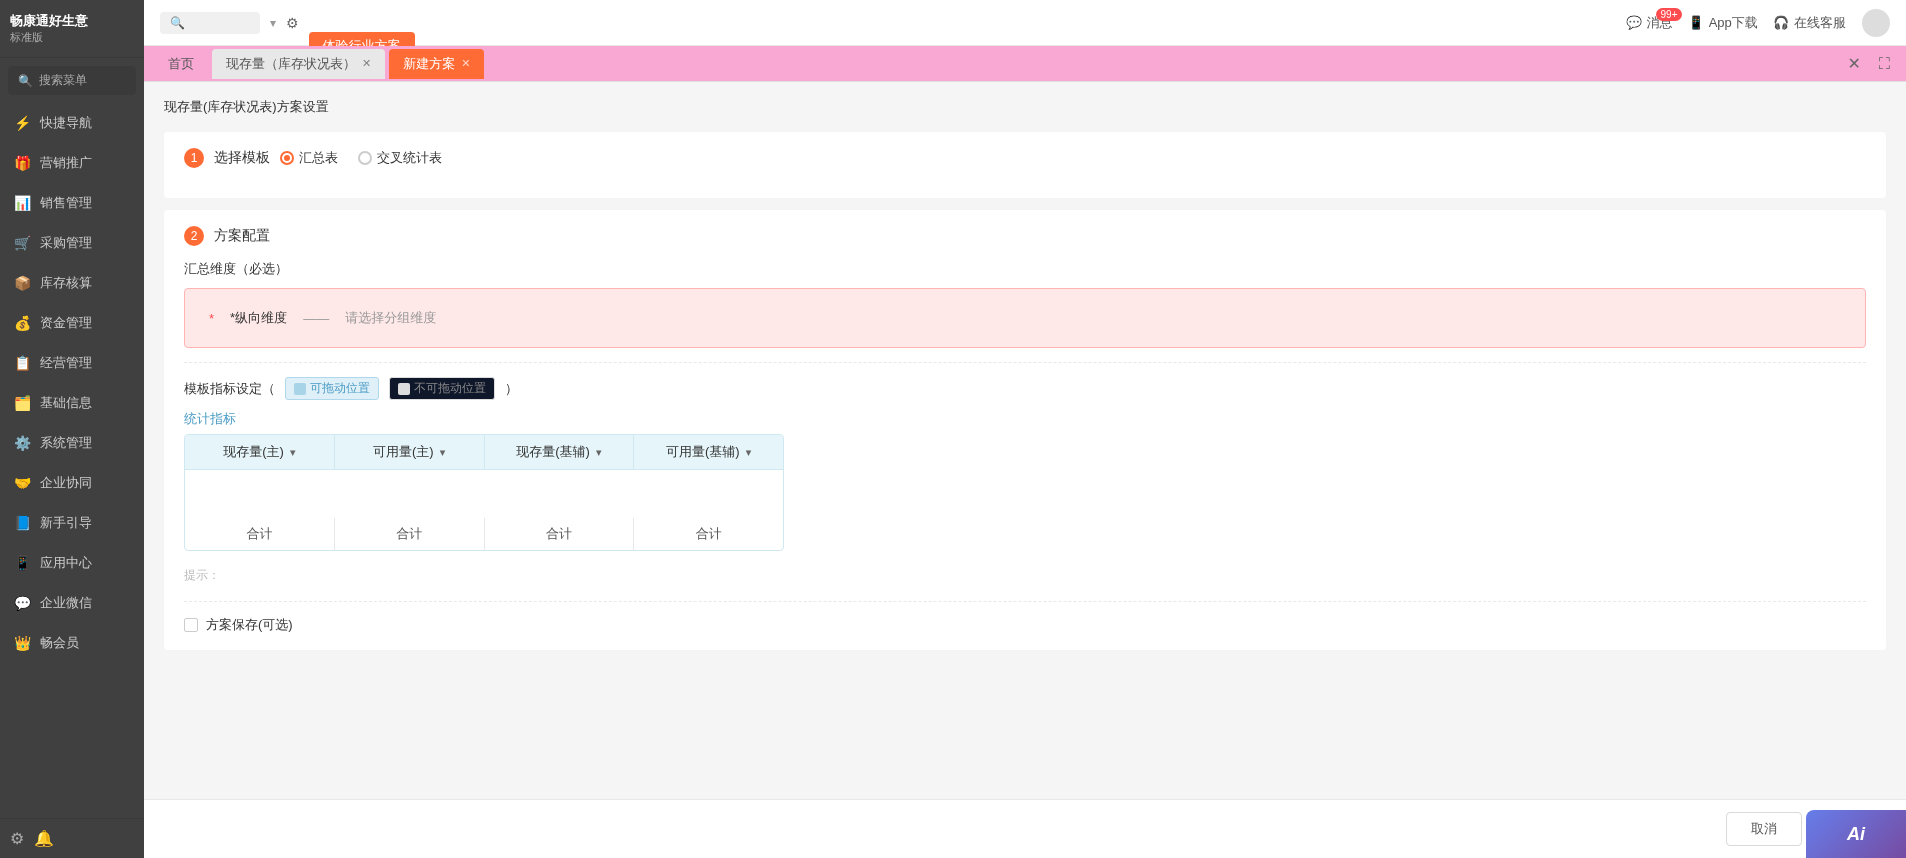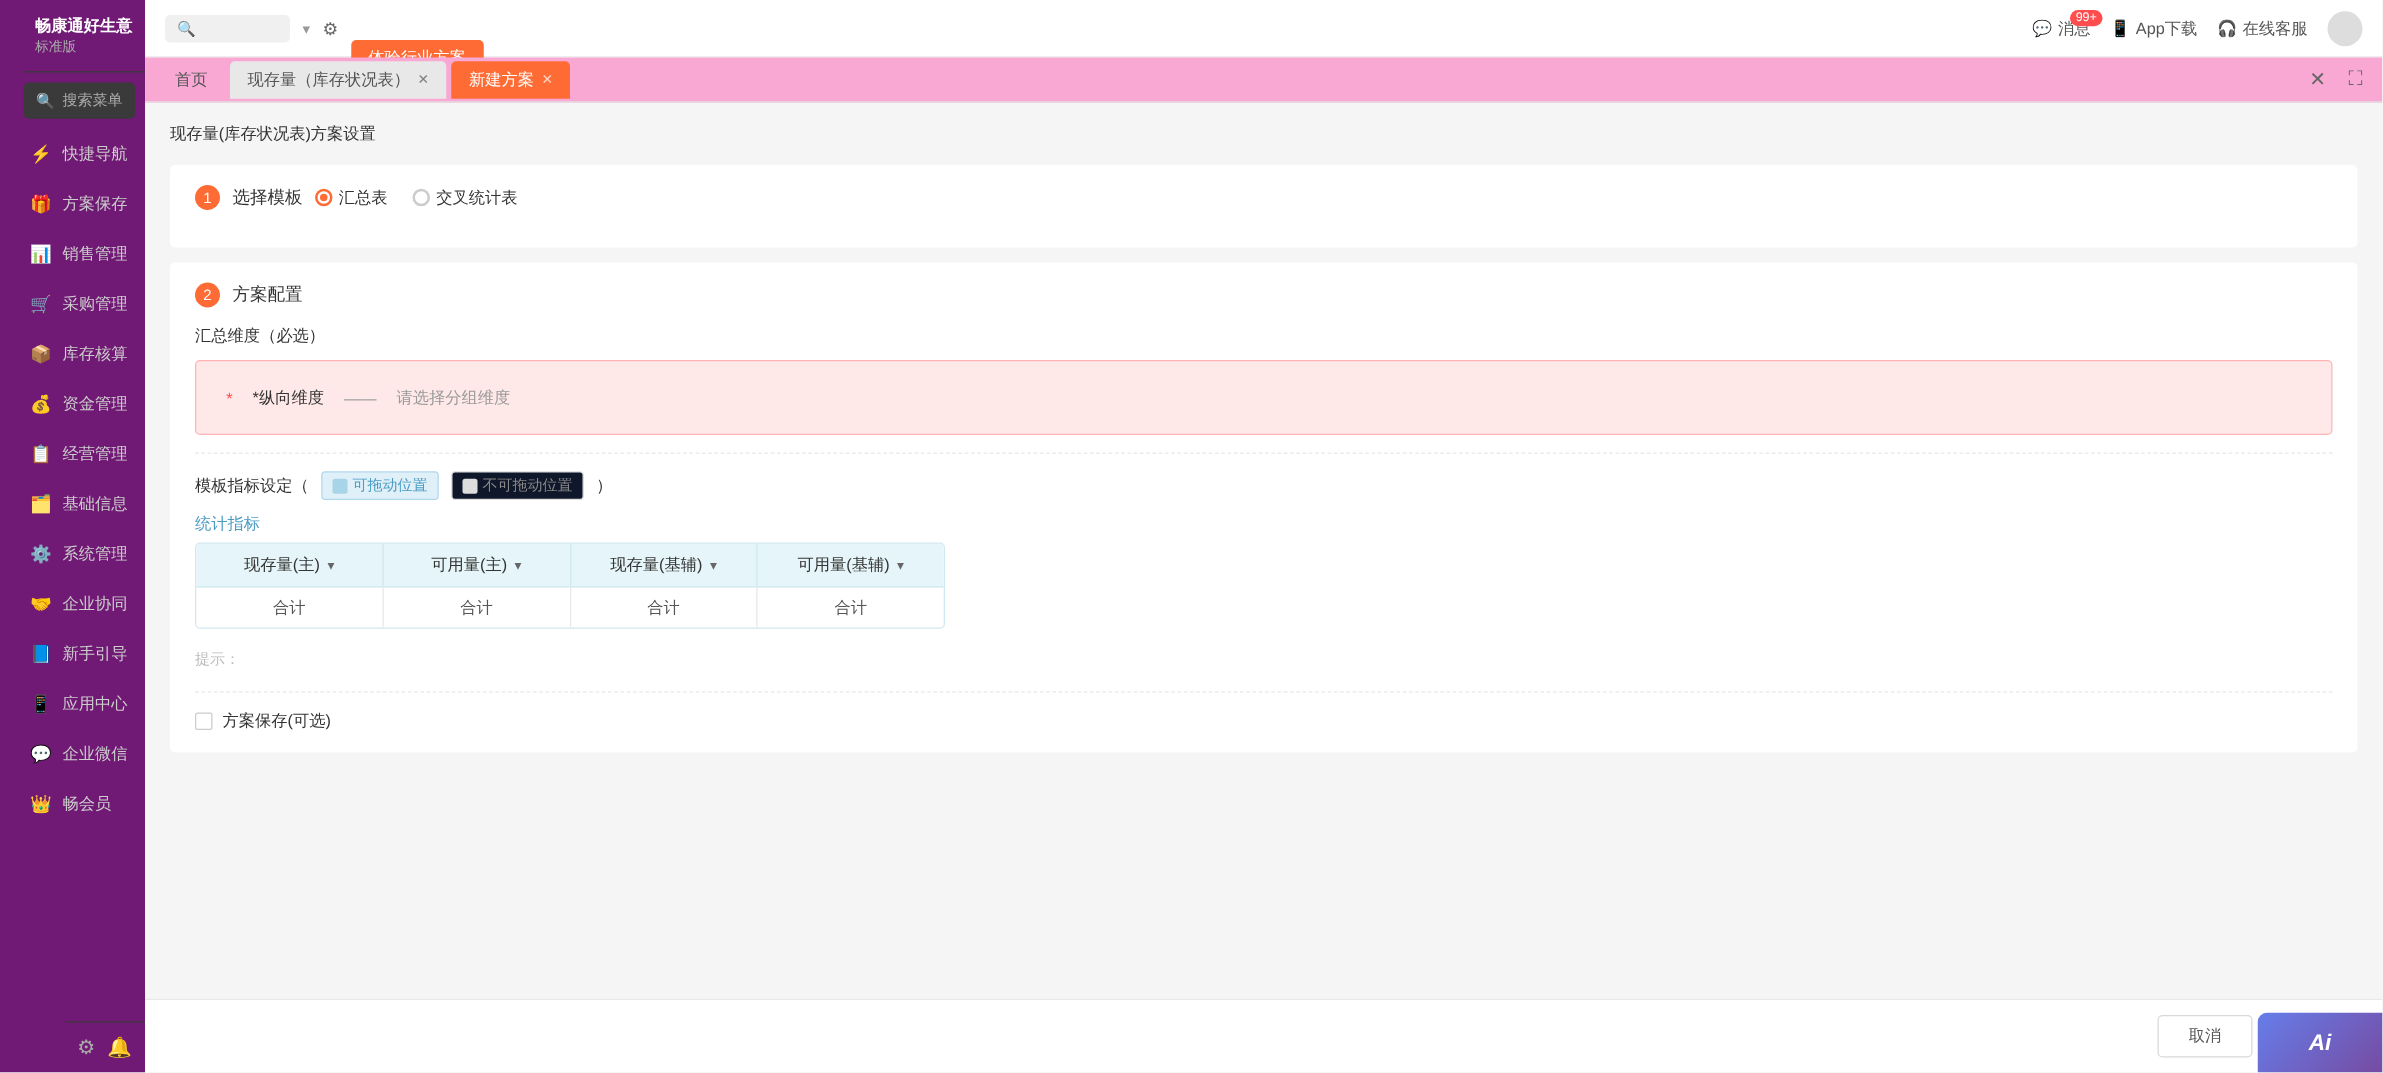--- a/index.html
+++ b/index.html
@@ -1,27 +1,26 @@
 <!DOCTYPE html>
 <html><head>
   <meta charset="utf-8">
   <style>
     * { box-sizing: border-box; margin: 0; padding: 0; }
     body { font-family: "Microsoft YaHei", "PingFang SC", sans-serif; font-size: 13px; background: #f5f5f5; display: flex; height: 858px; overflow: hidden; }
 
     
     .sidebar {
-      width: 116px;
-      background: #701a75;
+      width: 144px;
+      background: #404040;
       color: #ccc;
       display: flex;
       flex-direction: column;
       height: 100%;
       flex-shrink: 0;
-      align-items: flex-end;
     }
     .sidebar-logo {
       padding: 12px 10px;
       border-bottom: 1px solid #3a3a3a;
     }
     .sidebar-logo .app-name {
       color: #fff;
       font-size: 13px;
       font-weight: bold;
     }
@@ -360,20 +359,21 @@
       border-right: 1px solid #d0e8f0;
       font-size: 13px;
       color: #333;
       gap: 6px;
     }
     .stats-col:last-child { border-right: none; }
     .stats-chevron { font-size: 11px; color: #666; }
     .stats-table-row {
       display: flex;
       border-bottom: 1px solid #e8e8e8;
+      margin-top: 48px;
     }
     .stats-table-row:last-child { border-bottom: none; }
     .stats-cell {
       flex: 1;
       padding: 7px 12px;
       text-align: center;
       border-right: 1px solid #e8e8e8;
       font-size: 13px;
       color: #555;
     }
@@ -475,21 +475,21 @@
     <span>搜索菜单</span>
   </div>
 
   <div class="sidebar-menu">
     <div class="sidebar-item">
       <span class="item-icon">⚡</span>
       <span>快捷导航</span>
     </div>
     <div class="sidebar-item">
       <span class="item-icon">🎁</span>
-      <span>方案保存</span>
+      <span>营销推广</span>
     </div>
     <div class="sidebar-item">
       <span class="item-icon">📊</span>
       <span>销售管理</span>
     </div>
     <div class="sidebar-item">
       <span class="item-icon">🛒</span>
       <span>采购管理</span>
     </div>
     <div class="sidebar-item">

